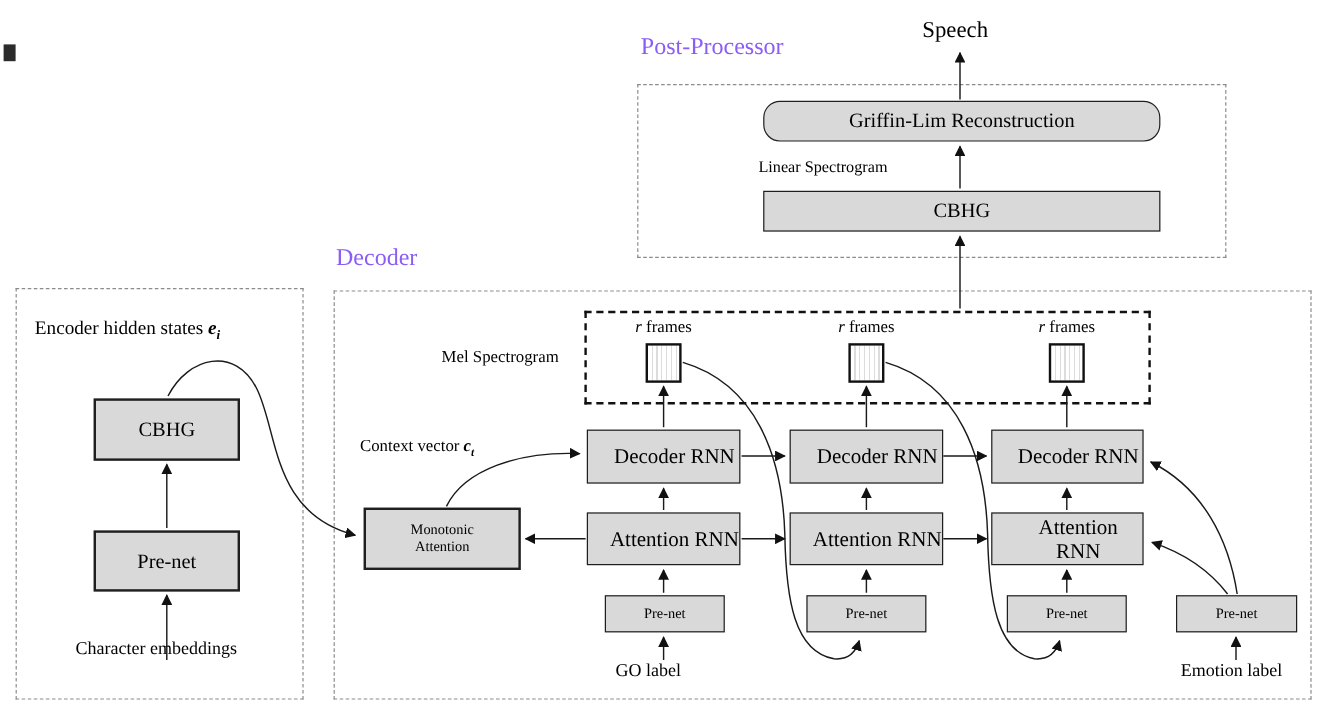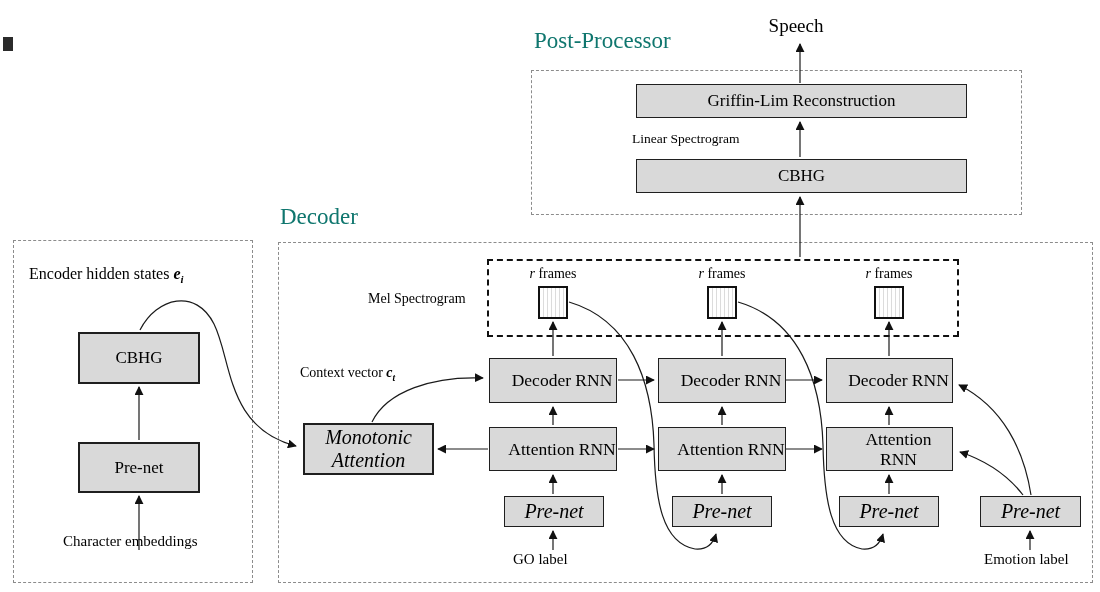--- a/index.html
+++ b/index.html
@@ -10,22 +10,22 @@
   svg.wires{position:absolute;left:0;top:0;z-index:2;}
   .dashedbox{position:absolute;border:1.5px dashed #8c8c8c;box-sizing:border-box;z-index:1;background:transparent;}
   .melbox{position:absolute;border:2px dashed #111;box-sizing:border-box;z-index:1;}
   .gbox{
     position:absolute;background:#d9d9d9;border:1.6px solid #1f1f1f;box-sizing:border-box;
     display:flex;align-items:center;justify-content:center;text-align:center;
     font-size:17px;line-height:1.15;z-index:3;
   }
   .gbox.thick{border-width:2px;}
   .rnn{font-size:17.5px;padding-left:18px;}
-  .smallbox{font-size:20px;font-style:italic;}
-  .sec-title{position:absolute;font-size:23px;color:#0f766e;white-space:nowrap;z-index:3;}
+  .smallbox{font-size:12px;}
+  .sec-title{position:absolute;font-size:20px;color:#8b5cf6;white-space:nowrap;z-index:3;}
   .lbl{position:absolute;font-size:15px;white-space:nowrap;z-index:3;}
   .frame{
     position:absolute;width:30px;height:33px;box-sizing:border-box;border:2px solid #111;z-index:3;
     background:repeating-linear-gradient(to right,#ffffff 0px,#ffffff 3px,#dcdcdc 3px,#dcdcdc 4px);
   }
   .rframes{width:64px;text-align:center;font-size:14px;}
   .ctr{text-align:center;}
   .stray{position:absolute;left:3px;top:37px;width:10px;height:14px;background:#2b2b2b;z-index:3;}
   .boldvar{font-weight:bold;font-style:italic;}
   sub.v{font-size:0.68em;font-weight:bold;font-style:italic;}
@@ -85,21 +85,21 @@
       <path d="M738,302 C799,320 821,380 823,445 C824,500 831,543 862,549 C873,550 880,544 883,534" marker-end="url(#ah)"></path>
       <path d="M1023,495 C1006,473 984,460 960,452" marker-end="url(#ah)"></path>
       <path d="M1031,495 C1024,450 1003,407 959,385" marker-end="url(#ah)"></path>
     </g>
   </svg>
 
   <div class="lbl" style="left:763px;top:15px;width:66px;font-size:19px;">
       <span class="ctr" style="display:block">Speech</span>
     </div>
   <div class="sec-title" style="left:534px;top:28px;">Post-Processor</div>
-  <div class="gbox" style="left:636px;top:84px;width:331px;height:34px;">Griffin-Lim Reconstruction</div>
+  <div class="gbox" style="left:636px;top:84px;width:331px;height:34px;border-radius:14px;">Griffin-Lim Reconstruction</div>
   <div class="lbl" style="left:632px;top:131px;font-size:13.5px;">Linear Spectrogram</div>
   <div class="gbox" style="left:636px;top:159px;width:331px;height:34px;">CBHG</div>
 
   <div class="lbl" style="left:29px;top:265px;font-size:16px;">
     <span>Encoder hidden states</span>&nbsp;<span class="boldvar">e</span><sub class="v">i</sub>
   </div>
   <div class="gbox thick" style="left:78px;top:332px;width:122px;height:52px;">CBHG</div>
   <div class="gbox thick" style="left:78px;top:442px;width:122px;height:51px;">Pre-net</div>
   <div class="lbl" style="left:63px;top:533px;">Character embeddings</div>
 

